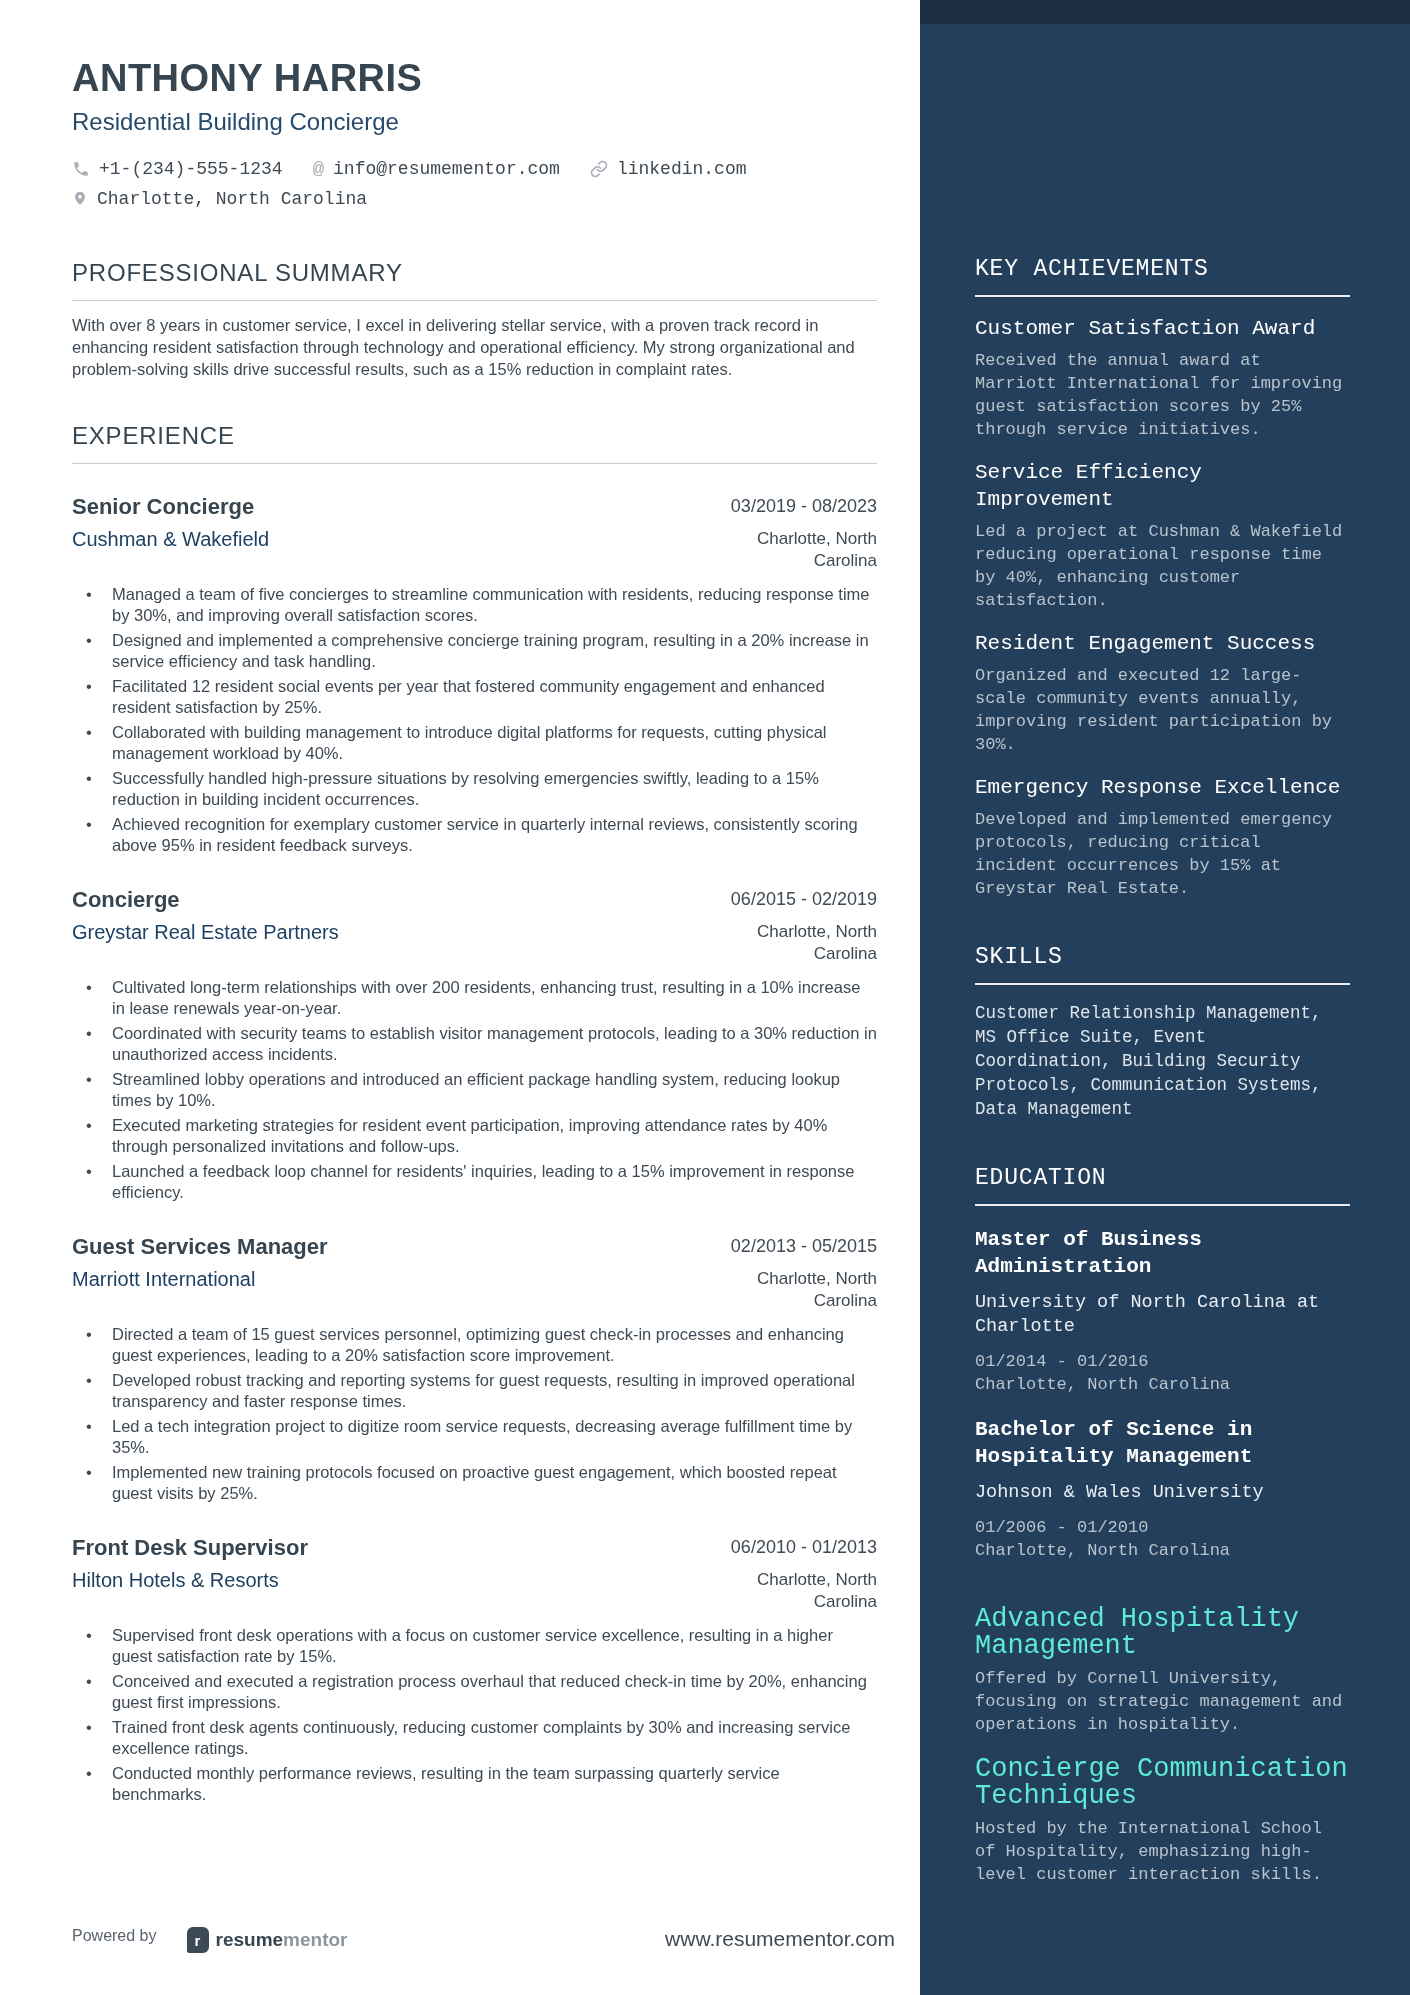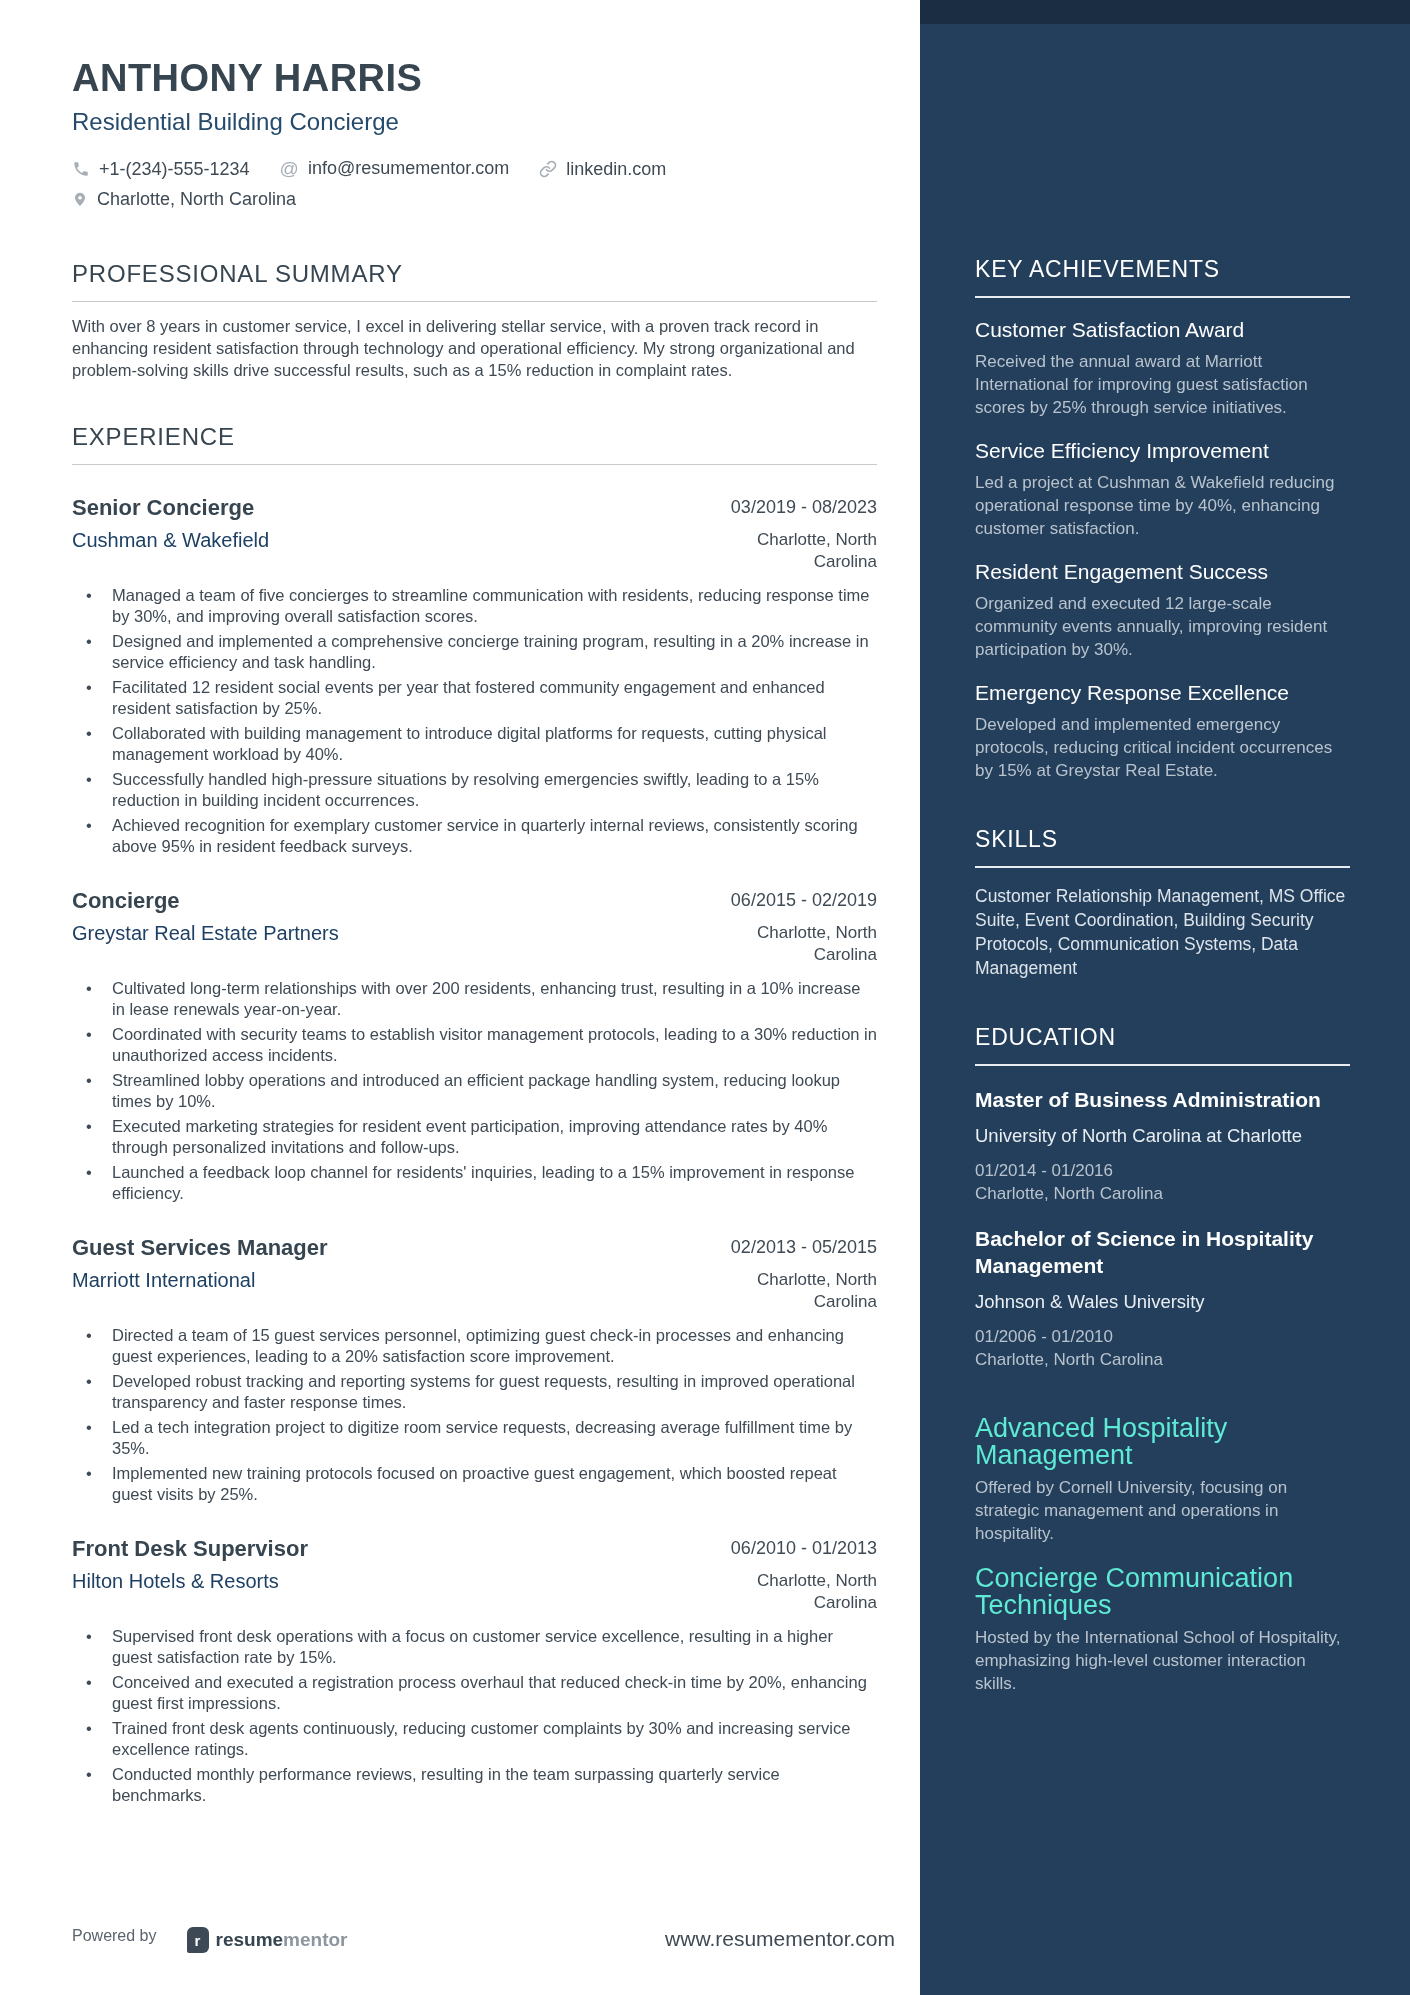--- a/index.html
+++ b/index.html
@@ -12,21 +12,21 @@
     position:relative;
   }
   .page { display:flex; width:1410px; height:1995px; }
 
   
   .main { width:920px; padding:56px 43px 0 72px; position:relative; }
 
   .name { font-size:38px; font-weight:700; color:#36454f; letter-spacing:0.5px; line-height:1.2; }
   .job-headline { font-size:24px; color:#264a6b; font-weight:500; margin-top:6px; }
 
-  .contact-row { display:flex; align-items:flex-end; gap:30px; margin-top:22px; font-size:18px; color:#3f4a54; }
+  .contact-row { display:flex; align-items:center; gap:30px; margin-top:22px; font-size:18px; color:#3f4a54;font-family:Liberation Mono, monospace; }
   .contact-row.second { margin-top:9px; gap:0; }
   .contact-item { display:flex; align-items:center; gap:9px; }
   .cicon { color:#a7aeb6; display:inline-flex; align-items:center; }
   .cicon svg { display:block; }
   .cicon.at { font-size:19px; font-weight:500; color:#a7aeb6; }
 
   .sec-heading {
     font-size:24px; font-weight:400; color:#36454f; letter-spacing:0.8px;
     padding-bottom:13px; border-bottom:1.5px solid #c6cbd0;
   }
@@ -68,21 +68,21 @@
   .sidebar {
     width:490px; height:1995px; background:#233f5b; position:relative;
     padding:256px 60px 0 55px; color:#ffffff;
   }
   .sidebar::before { content:""; position:absolute; top:0; left:0; right:0; height:24px; background:#1a2d42; }
 
   .sb-heading {
     font-size:23px; font-weight:500; letter-spacing:0.8px; color:#ffffff;
     padding-bottom:13px; border-bottom:2px solid #e9edf1;
   }
-  .sb-section { margin-top:0; }
+  .sb-section { margin-top:0;font-family:Liberation Mono, monospace; }
   .sb-section + .sb-section { margin-top:44px; }
 
   .ach-item { margin-top:18px; }
   .ach-title { font-size:21px; font-weight:400; color:#ffffff; line-height:27px; }
   .ach-text { margin-top:7px; font-size:17px; line-height:23px; color:#b9c3cd; }
 
   .skills-text { margin-top:16px; font-size:17.5px; line-height:24px; color:#dde4eb; }
 
   .edu-item { margin-top:20px; }
   .edu-degree { font-size:21px; font-weight:700; color:#ffffff; line-height:27px; }

